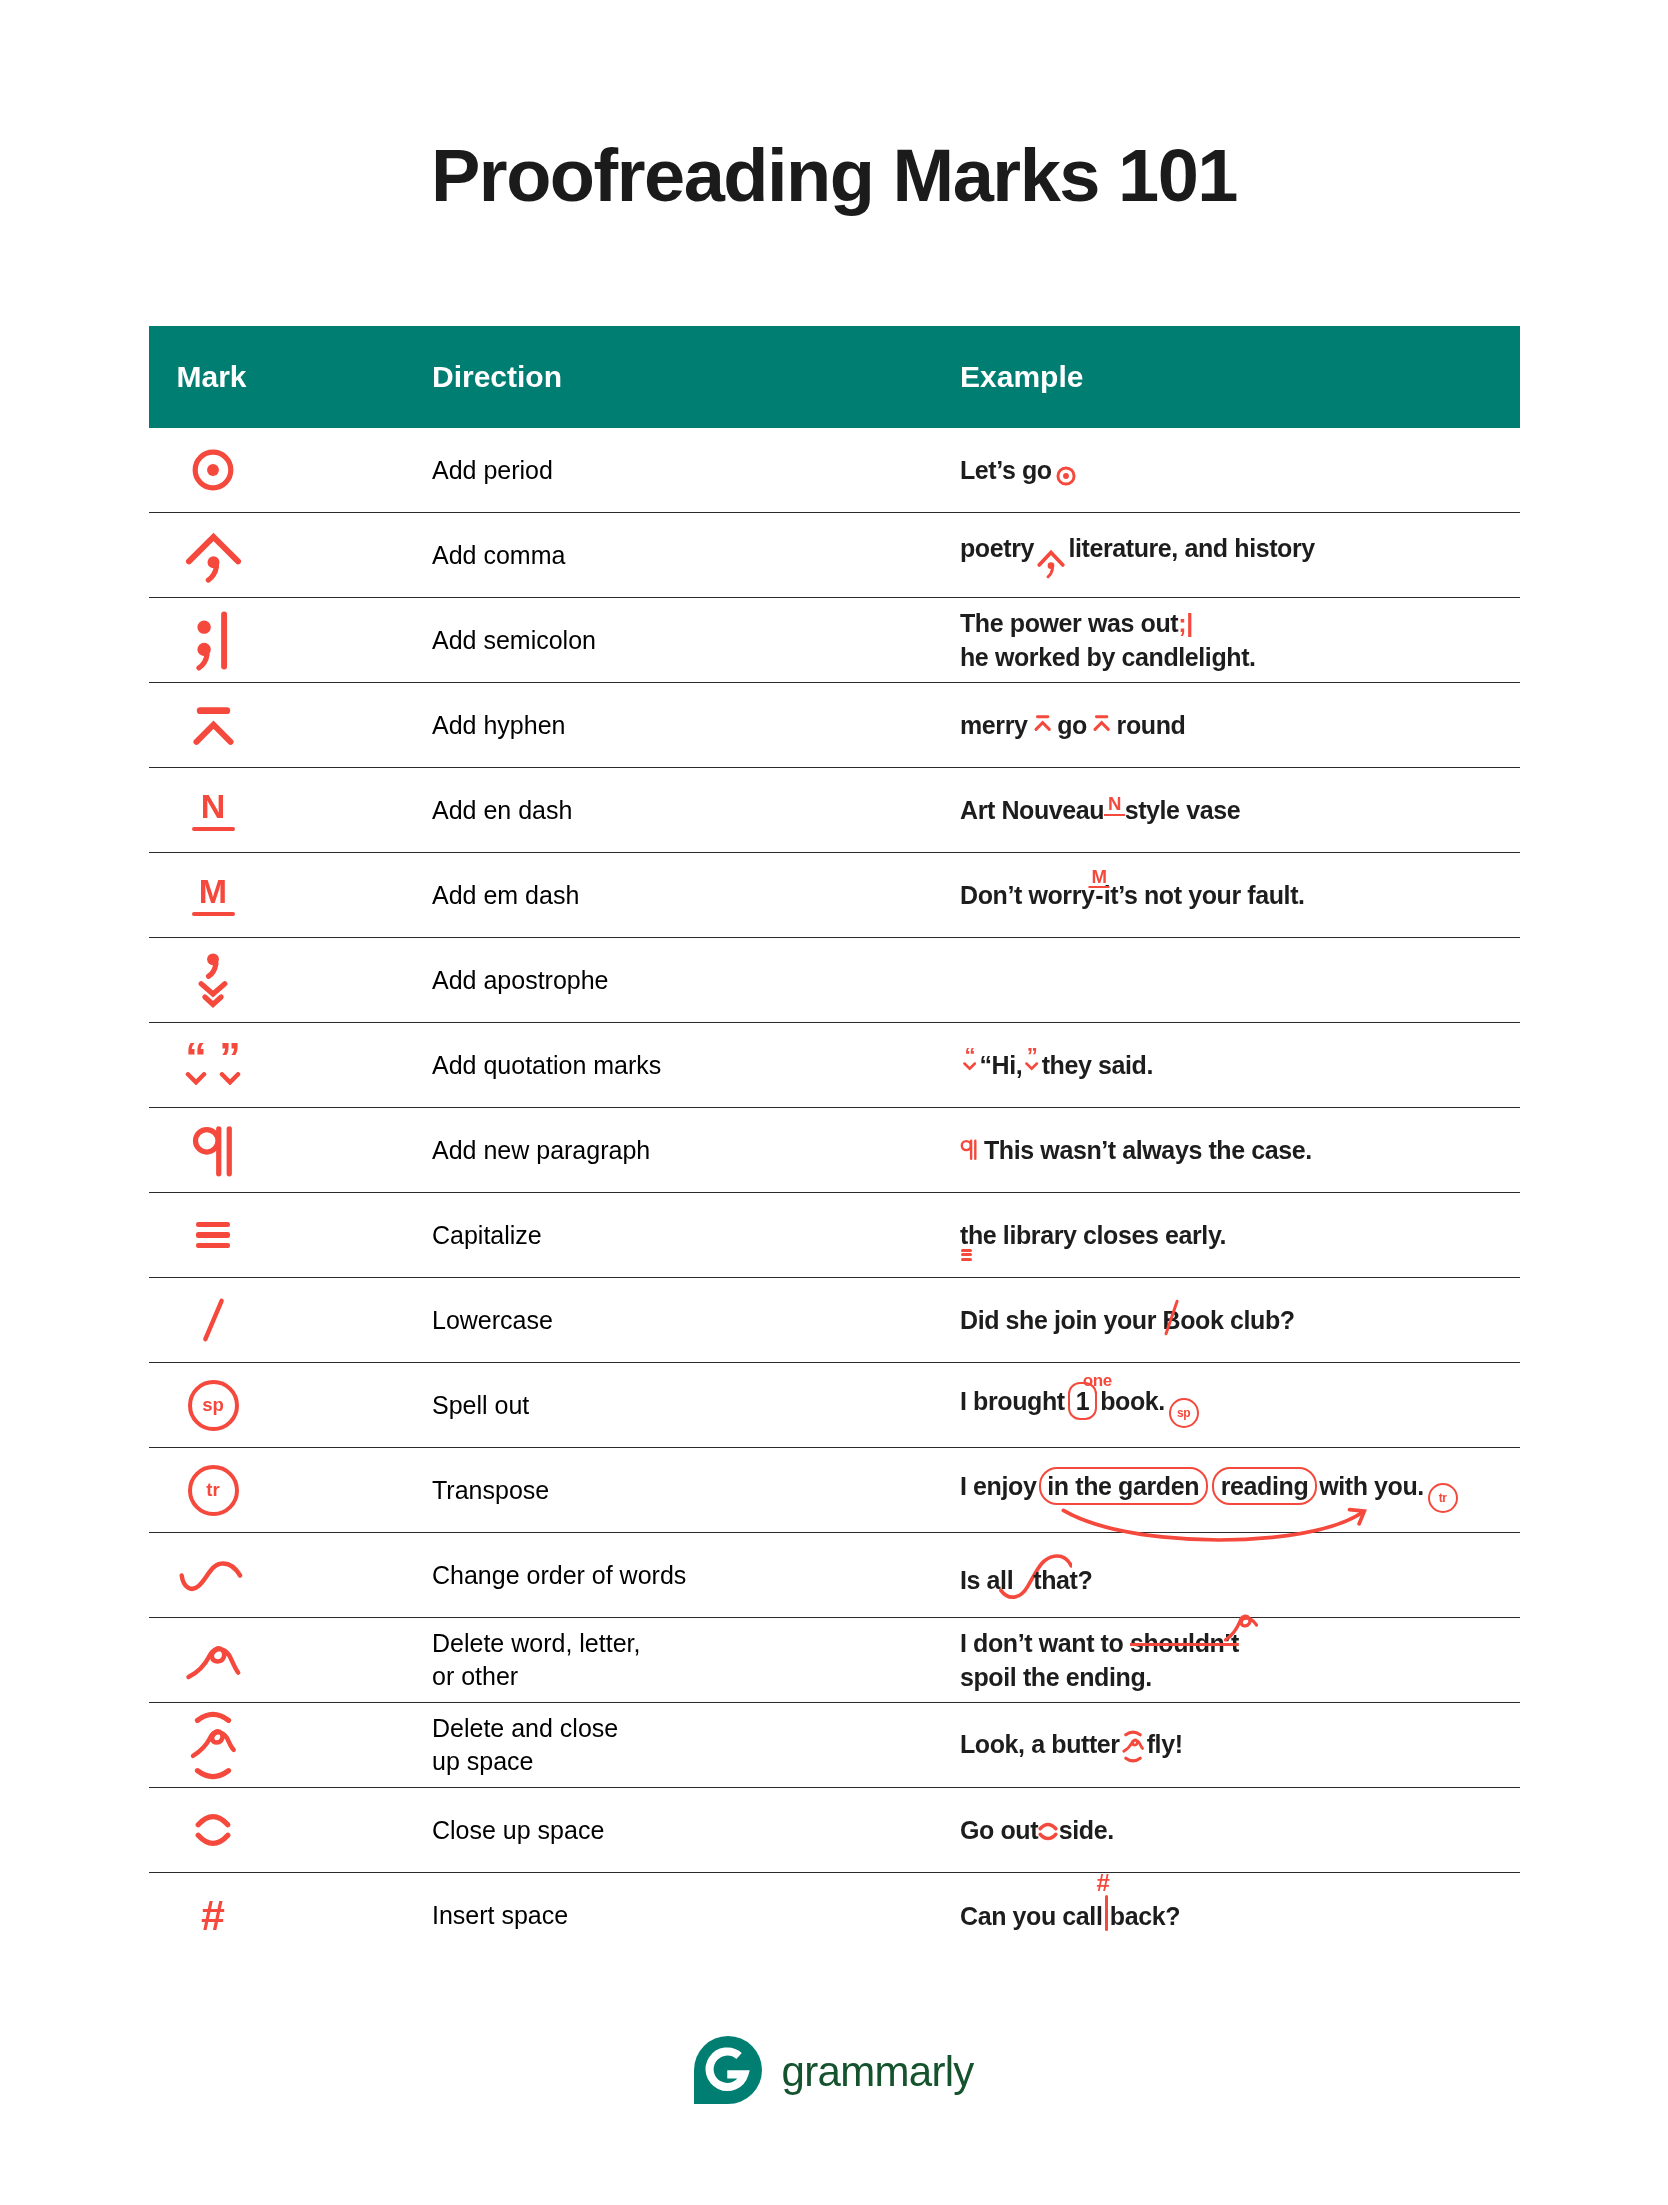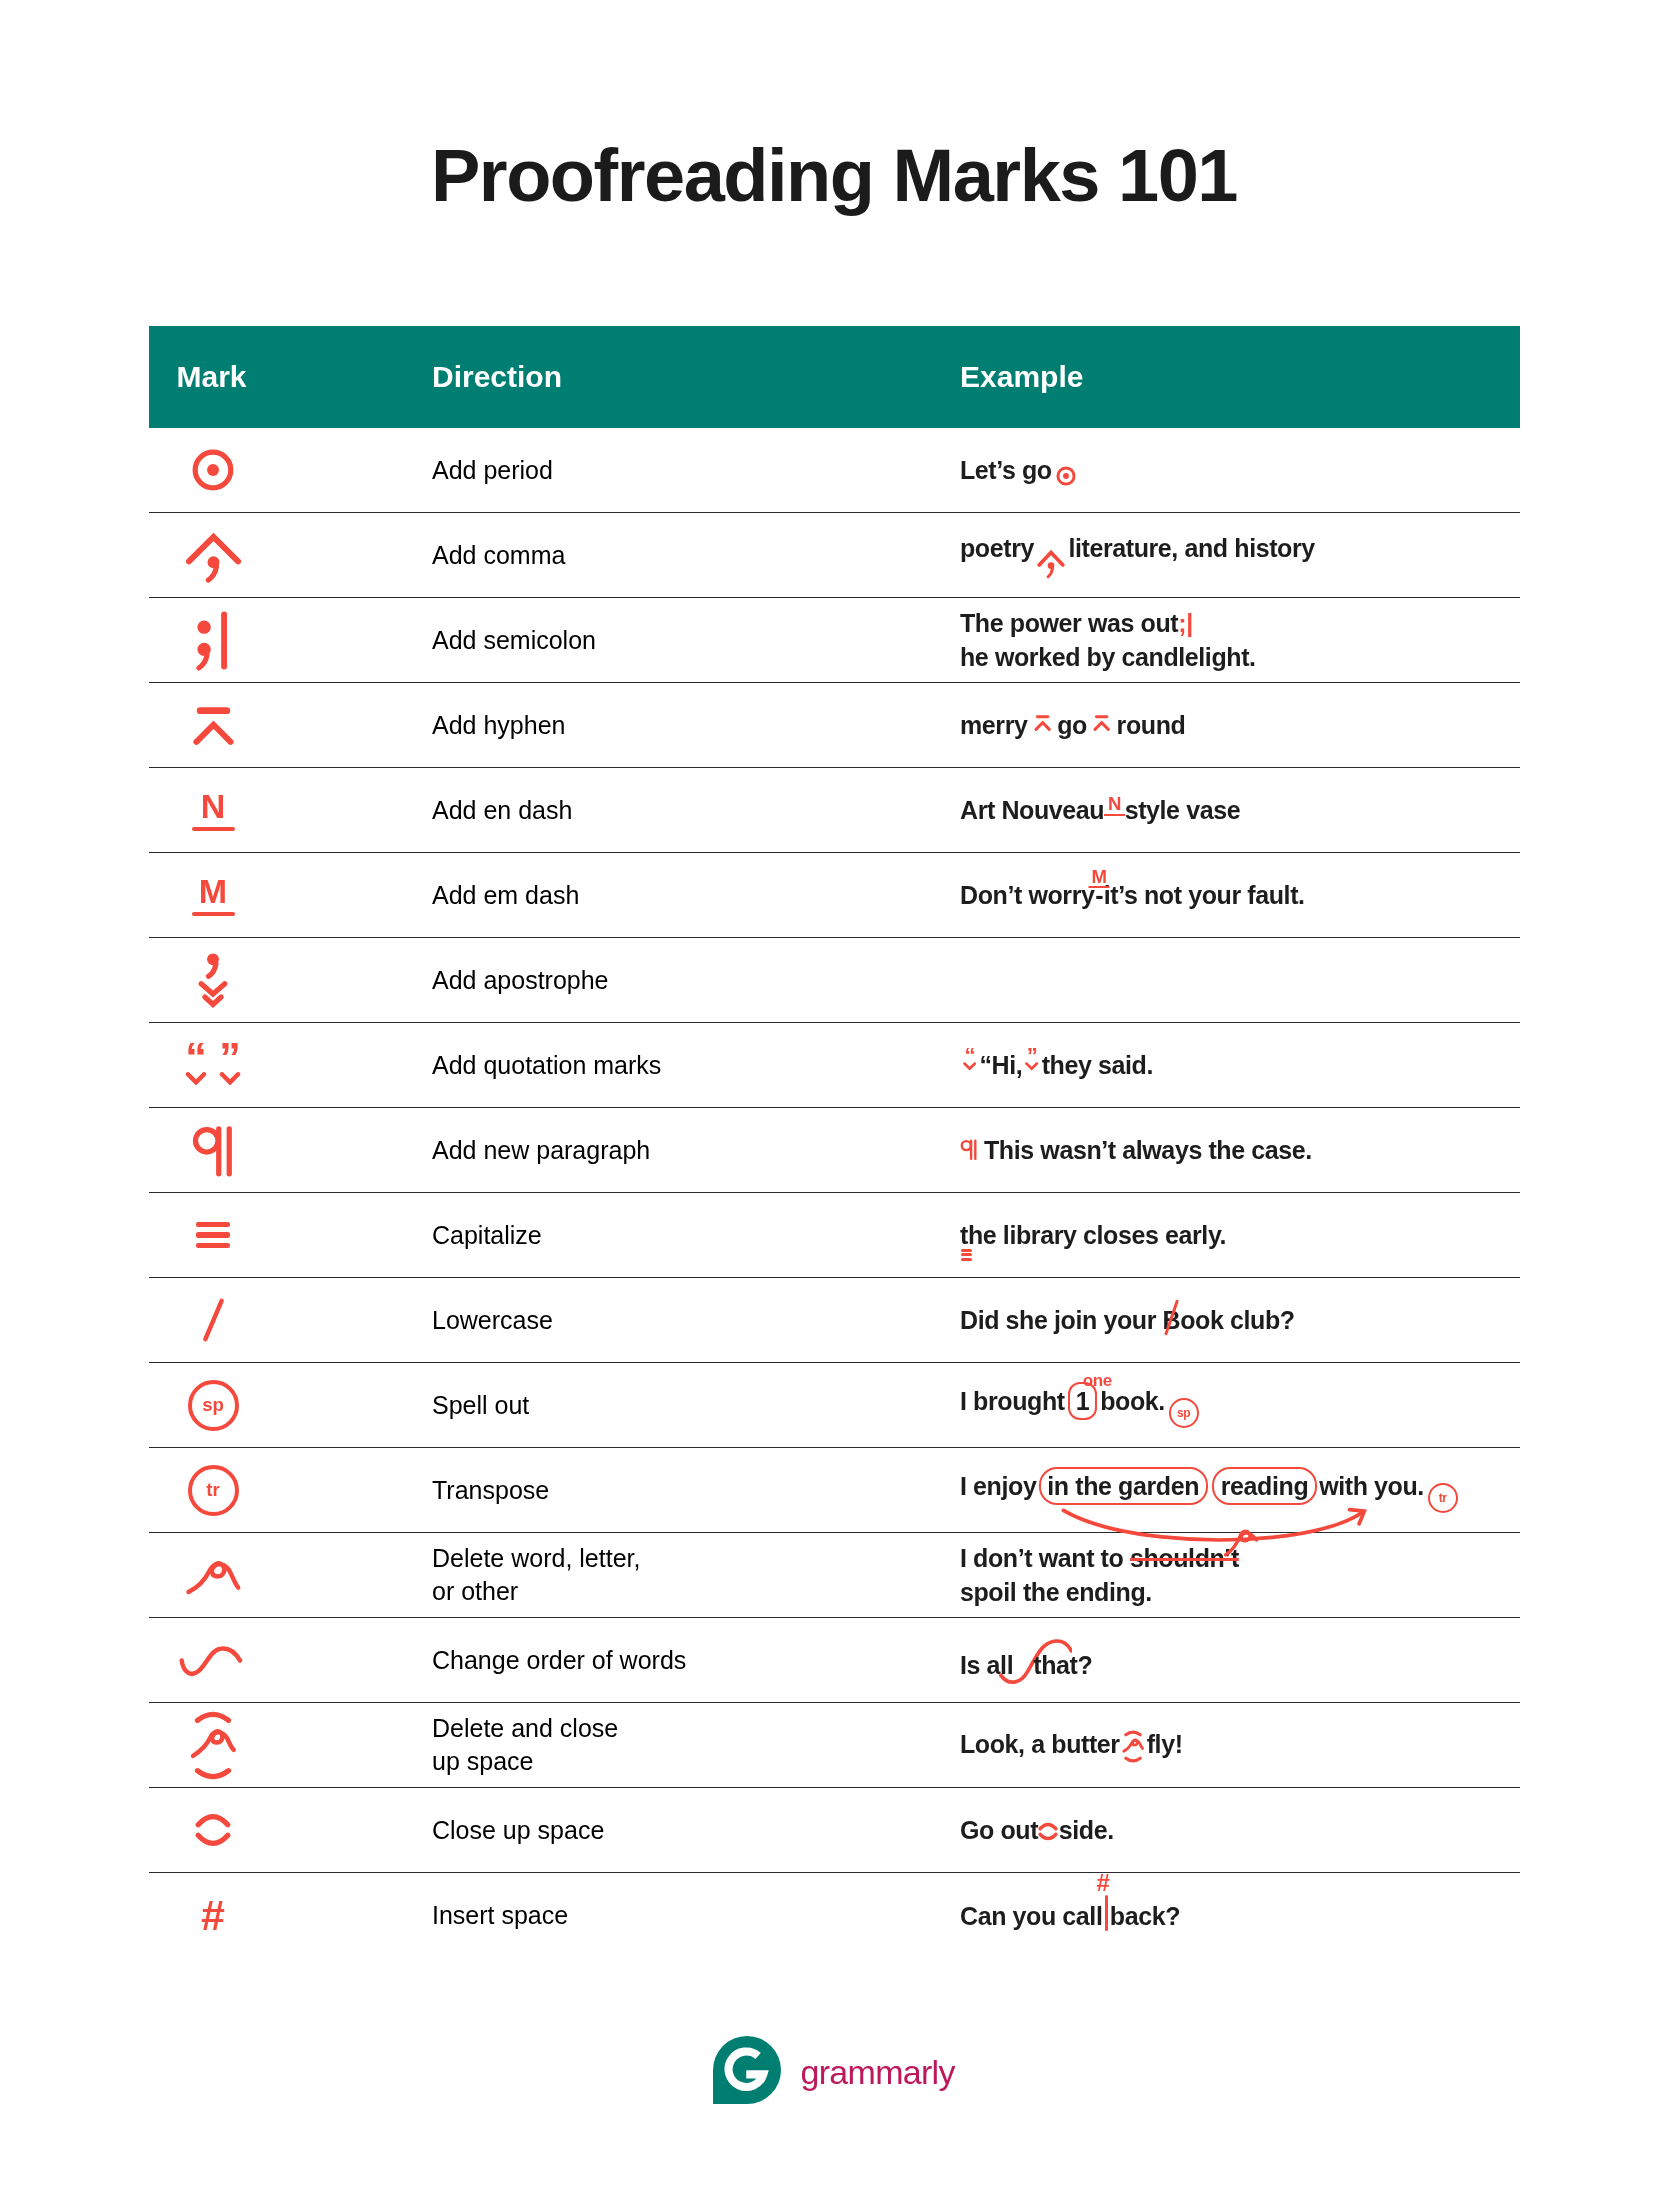--- a/index.html
+++ b/index.html
@@ -71,21 +71,21 @@
   .delclose-sm{vertical-align:-10.4px;margin:0 1.5px;}
   .closeup-sm{vertical-align:-5.2px;margin:0 -0.7px;}
   .ins-sm{display:inline-block;width:7.4px;height:1.5px;position:relative;}
   .ins-bar{position:absolute;left:2.2px;bottom:-6px;width:3.3px;height:36px;background:var(--red);border-radius:1.5px;}
   .ins-hash{position:absolute;left:-6px;bottom:31px;color:var(--red);font-size:24px;font-weight:700;line-height:22px;}
   
   .footer{position:absolute;left:0;right:0;top:2016px;display:flex;justify-content:center;
           align-items:center;gap:19.3px;}
   .g-badge{width:68px;height:68px;background:var(--teal);border-radius:50% 50% 50% 0;position:relative;}
   .g-badge svg{position:absolute;left:0;top:0;}
-  .brand{font-size:34px;color:#be185d;letter-spacing:-0.7px;font-weight:400;transform:translateY(1.5px);}
+  .brand{font-size:42px;color:#14532d;letter-spacing:-0.7px;font-weight:400;transform:translateY(1.5px);}
 </style>
 </head>
 <body>
 
 <div class="page">
   <h1 class="title">Proofreading Marks 101</h1>
 
   <div class="marks-table">
     <div class="thead">
       <span class="hc1">Mark</span>
@@ -341,51 +341,51 @@
           <div class="cell-ex">
             <div class="ex-line"><span>I enjoy</span><span><span class="loop-pill">in the garden</span></span><span><span class="loop-pill">reading</span></span><span>with you.</span><span><span class="circ-sm">tr</span></span><span><svg class="swap-arrow" width="327" height="43" viewBox="0 0 440 58" fill="none">
                   <path d="M8 6 C70 42 200 54 310 40 C360 33 392 22 412 8" stroke="#F4493C" stroke-linecap="round" fill="none" stroke-width="5"></path>
                   <path d="M394 5 L414 7 L407 24" stroke="#F4493C" stroke-linecap="round" fill="none" stroke-width="5"></path>
                 </svg></span></div>
           </div>
         </div>
         <div class="trow">
           <div class="cell-mark">
             <div class="mark-box">
+              <svg width="71" height="39" viewBox="0 0 96 52" fill="none">
+                <path d="M5 26 C7 42 18 49 28 40 C40 29 44 12 58 10 C70 8 78 16 84 26" stroke="#F4493C" stroke-linecap="round" fill="none" stroke-width="6"></path>
+              </svg>
+            </div>
+          </div>
+          <div class="cell-dir">
+            <div>Change order of words</div>
+          </div>
+          <div class="cell-ex">
+            <div class="ex-line"><span>Is all</span><span><svg class="swash-sm" width="77" height="57" viewBox="0 0 104 76" fill="none">
+                  <path d="M8 58 C18 72 34 70 44 53 C56 33 62 15 80 12 C93 10 99 17 103 25" stroke="#F4493C" stroke-linecap="round" fill="none" stroke-width="5"></path>
+                </svg></span><span>that?</span></div>
+          </div>
+        </div>
+        <div class="trow">
+          <div class="cell-mark">
+            <div class="mark-box">
               <svg width="58" height="46" viewBox="0 0 78 62" fill="none">
                 <path d="M6 54 C18 48 28 38 34 26 C38 17 47 12 52 18 C57 24 53 33 45 33 C37 33 35 24 41 19 C47 14 56 17 61 25 C65 32 68 42 73 48" stroke="#F4493C" stroke-linecap="round" fill="none" stroke-width="6"></path>
               </svg>
             </div>
           </div>
           <div class="cell-dir">
             <div>Delete word, letter,</div>
             <div>or other</div>
           </div>
           <div class="cell-ex">
             <div class="ex-line"><span>I don’t want to </span><span><span class="strike">shouldn’t<svg class="strike-loop" width="34" height="30" viewBox="0 0 46 40" fill="none">
                     <path d="M2 36 C12 30 18 20 22 10 C24 4 31 2 34 7 C37 12 33 18 27 17 C22 16 22 9 27 7 C32 5 40 9 44 16" stroke="#F4493C" stroke-linecap="round" fill="none" stroke-width="4.5"></path>
                   </svg></span></span></div>
             <div class="ex-line"><span>spoil the ending.</span></div>
-          </div>
-        </div>
-        <div class="trow">
-          <div class="cell-mark">
-            <div class="mark-box">
-              <svg width="71" height="39" viewBox="0 0 96 52" fill="none">
-                <path d="M5 26 C7 42 18 49 28 40 C40 29 44 12 58 10 C70 8 78 16 84 26" stroke="#F4493C" stroke-linecap="round" fill="none" stroke-width="6"></path>
-              </svg>
-            </div>
-          </div>
-          <div class="cell-dir">
-            <div>Change order of words</div>
-          </div>
-          <div class="cell-ex">
-            <div class="ex-line"><span>Is all</span><span><svg class="swash-sm" width="77" height="57" viewBox="0 0 104 76" fill="none">
-                  <path d="M8 58 C18 72 34 70 44 53 C56 33 62 15 80 12 C93 10 99 17 103 25" stroke="#F4493C" stroke-linecap="round" fill="none" stroke-width="5"></path>
-                </svg></span><span>that?</span></div>
           </div>
         </div>
         <div class="trow">
           <div class="cell-mark">
             <div class="mark-box">
               <svg width="52" height="71" viewBox="0 0 70 96" fill="none">
                 <path d="M14 14 Q35 -2 56 14" stroke="#F4493C" stroke-linecap="round" fill="none" stroke-width="7"></path>
                 <path d="M8 62 C18 56 26 48 31 38 C34 30 42 26 46 31 C50 36 47 44 40 44 C33 44 32 36 37 32 C42 28 50 31 54 38 C57 44 59 50 63 54" stroke="#F4493C" stroke-linecap="round" fill="none" stroke-width="6"></path>
                 <path d="M14 82 Q35 98 56 82" stroke="#F4493C" stroke-linecap="round" fill="none" stroke-width="7"></path>
               </svg>

